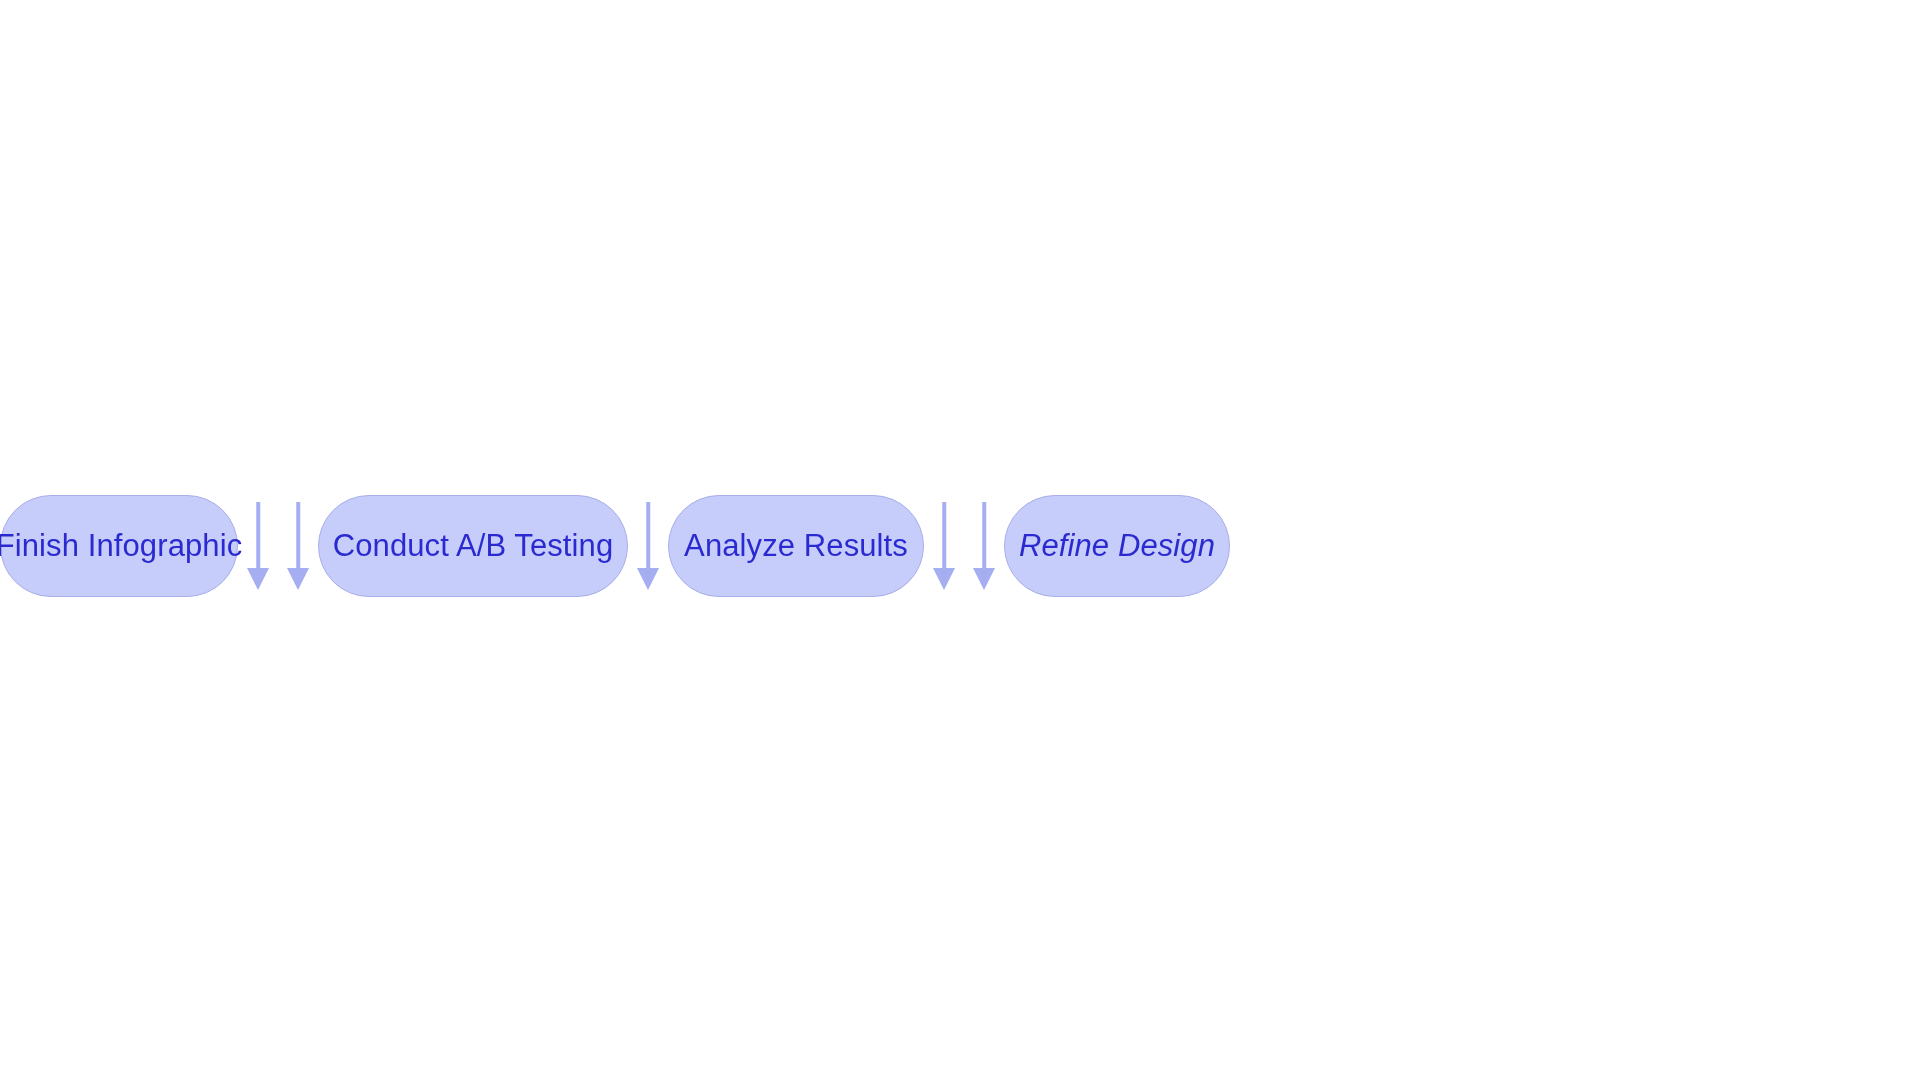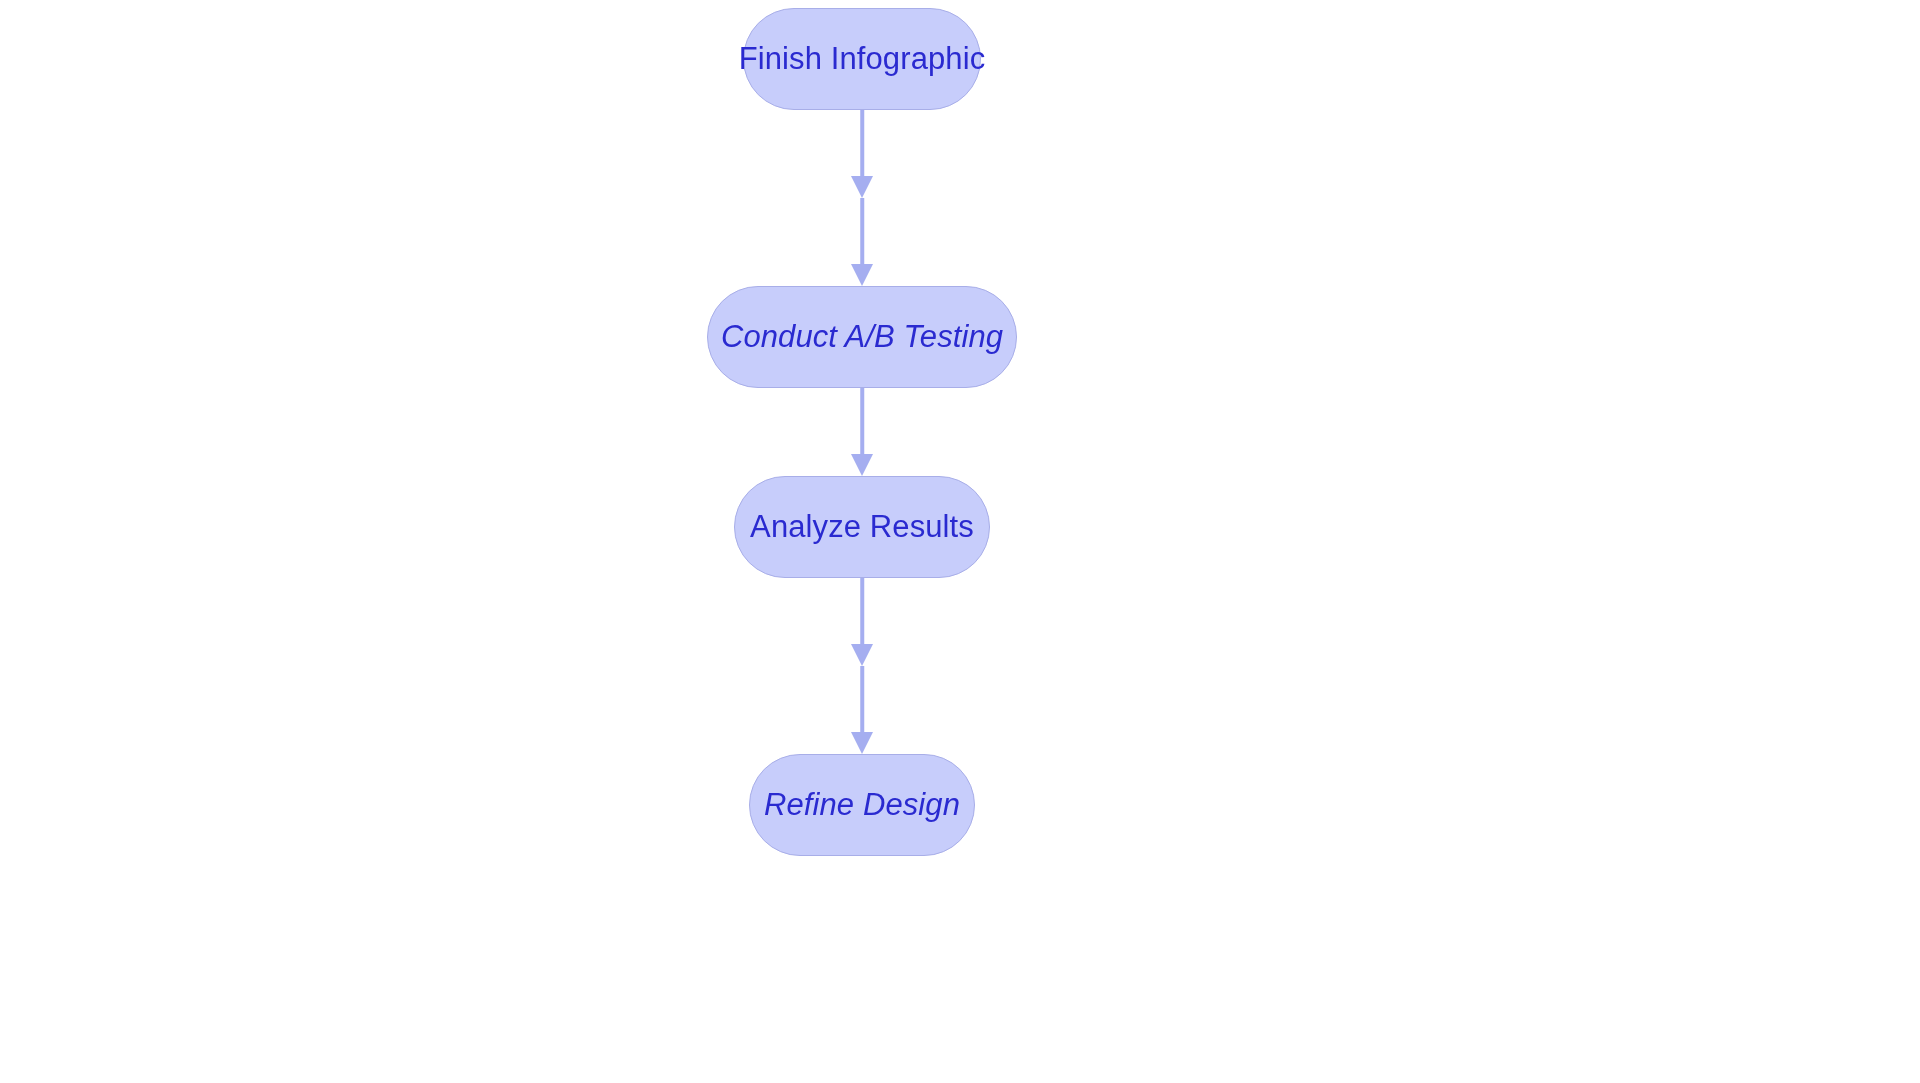--- a/index.html
+++ b/index.html
@@ -21,21 +21,21 @@
     background: #ffffff;
   }
 
   .flow-column {
     position: absolute;
     left: 0;
     top: 0;
     width: 1724px;
     height: 1083px;
     display: flex;
-    flex-direction: column;
+    flex-direction: row;
     align-items: center;
     justify-content: flex-start;
     padding-top: 8px;
     box-sizing: border-box;
   }
 
   .flow-node {
     box-sizing: border-box;
     height: 102px;
     border-radius: 51px;
@@ -76,21 +76,21 @@
     width: 0;
     height: 0;
     border-left: 11px solid transparent;
     border-right: 11px solid transparent;
     border-top: 22px solid #a5aef0;
   }
 
   
   .w-n0 { width: 238px; }
   .w-n1 { width: 274px; }
-  .w-n2 { width: 310px; font-style: italic; }
+  .w-n2 { width: 310px; }
   .w-n3 { width: 256px; text-align: right; }
   .w-n4 { width: 298px; }
   .w-n5 { width: 226px; font-style: italic; }
 </style>
 </head>
 <body>
 
 <div id="flowchart-canvas">
   <div class="flow-column">
 

